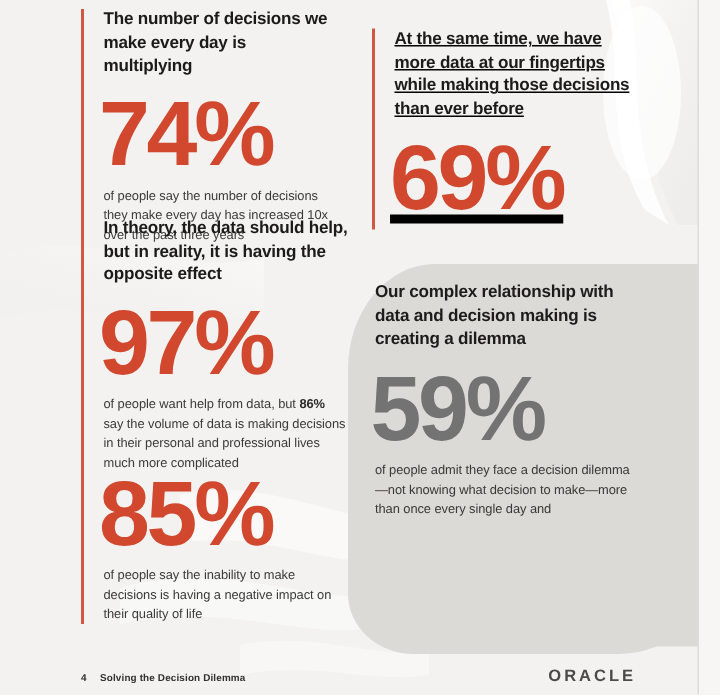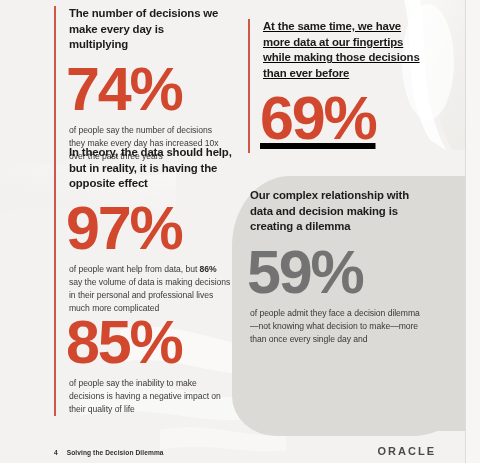--- a/index.html
+++ b/index.html
@@ -87,21 +87,21 @@
   .panel-block {
     position:absolute;
     left:250px; top:188px; width:176px;
   }
   .panel-block h2.head { color:#1d1c1b; }
   .panel-block p.body { color:#393836; }
   .panel-block .big { margin-top:8px; }
 
   
   .footer {
-    position:absolute; left:0; right:4px; bottom:0; height:26px;
+    position:absolute; left:0; right:16px; bottom:0; height:26px;
   }
   .footer-left {
     position:absolute; left:54px; bottom:7px;
     display:flex; align-items:baseline; gap:9px;
   }
   .pg-num {
     font-size:6.6px; font-weight:bold; color:#30302f;
   }
   .pg-title {
     font-size:6.6px; font-weight:bold; color:#30302f; letter-spacing:0.1px;

